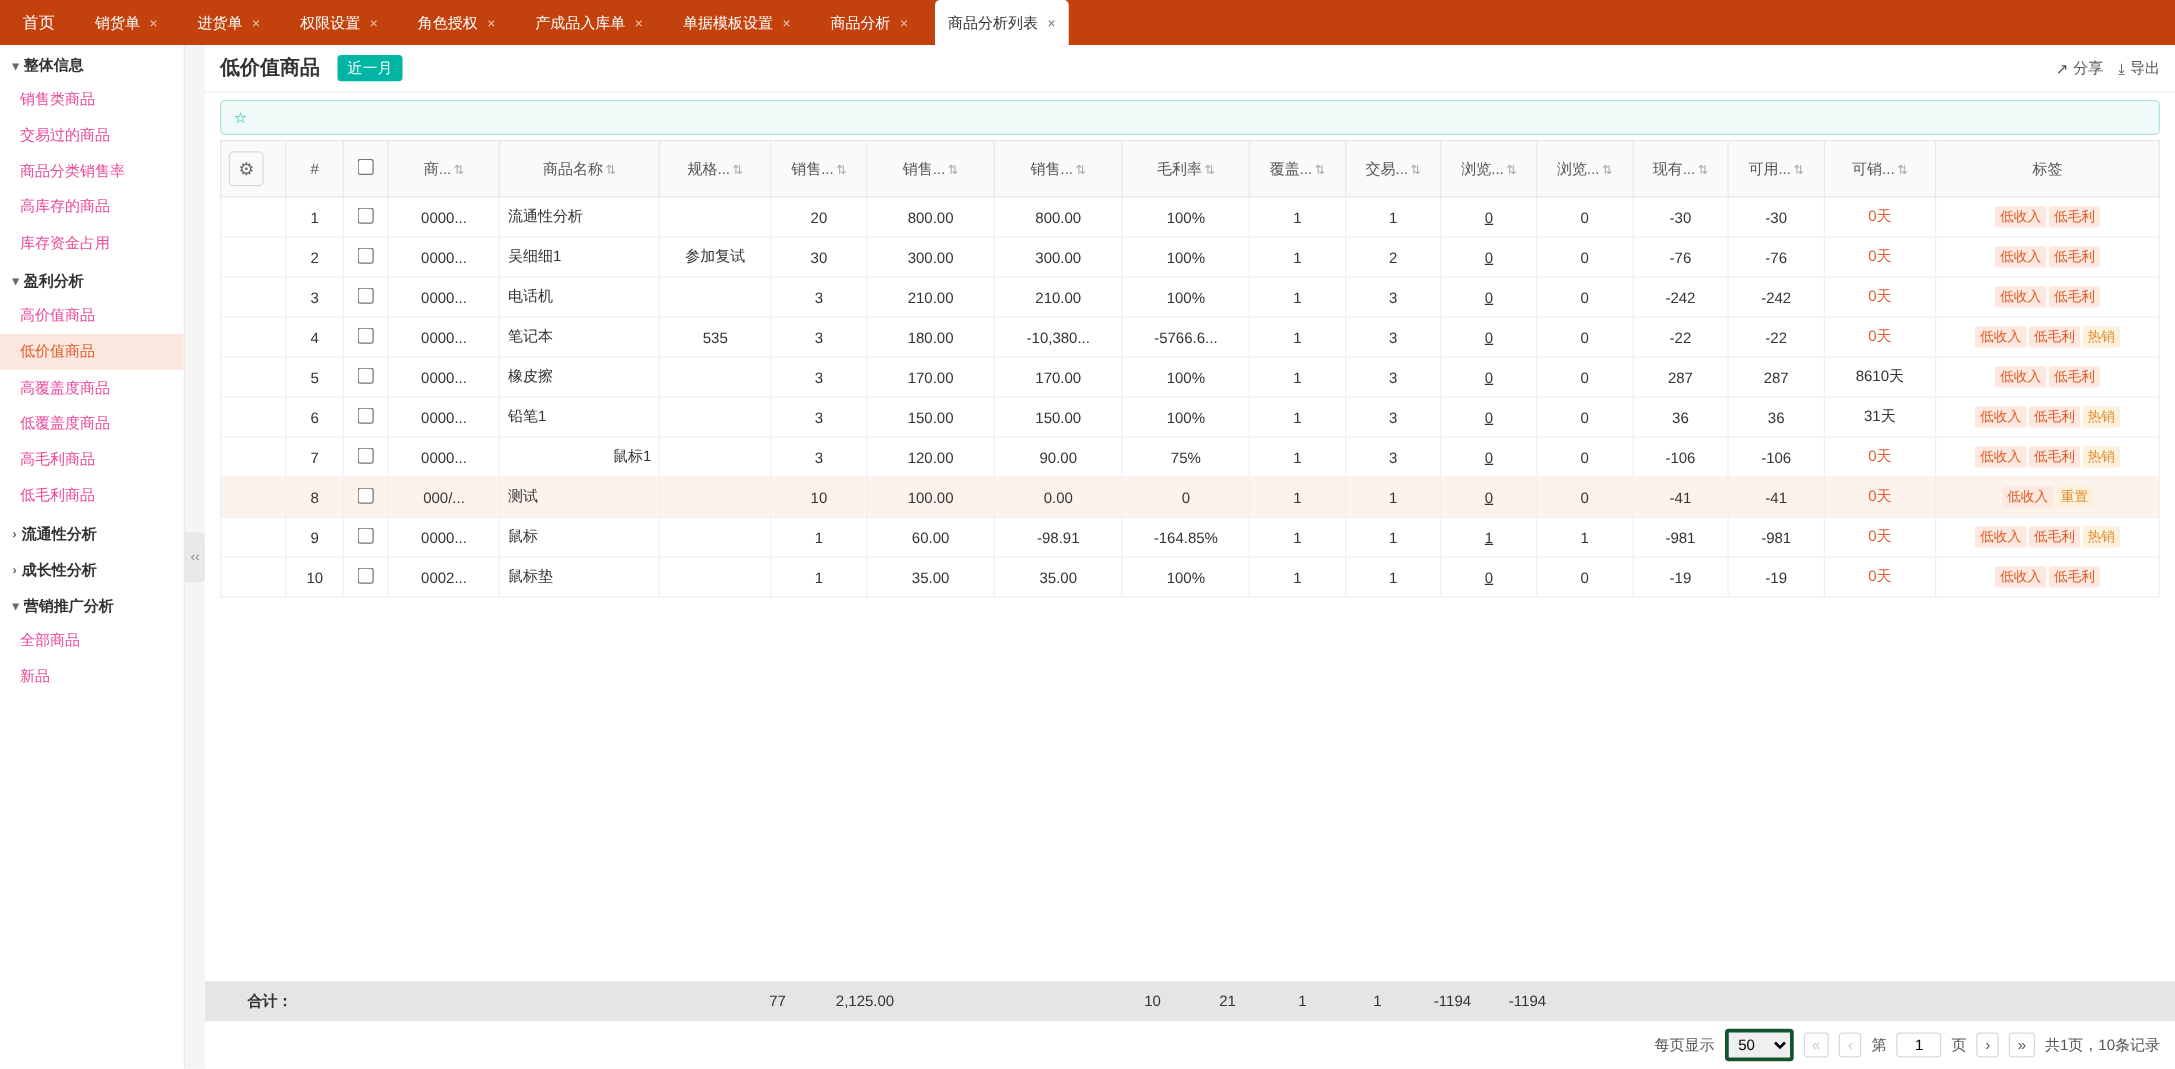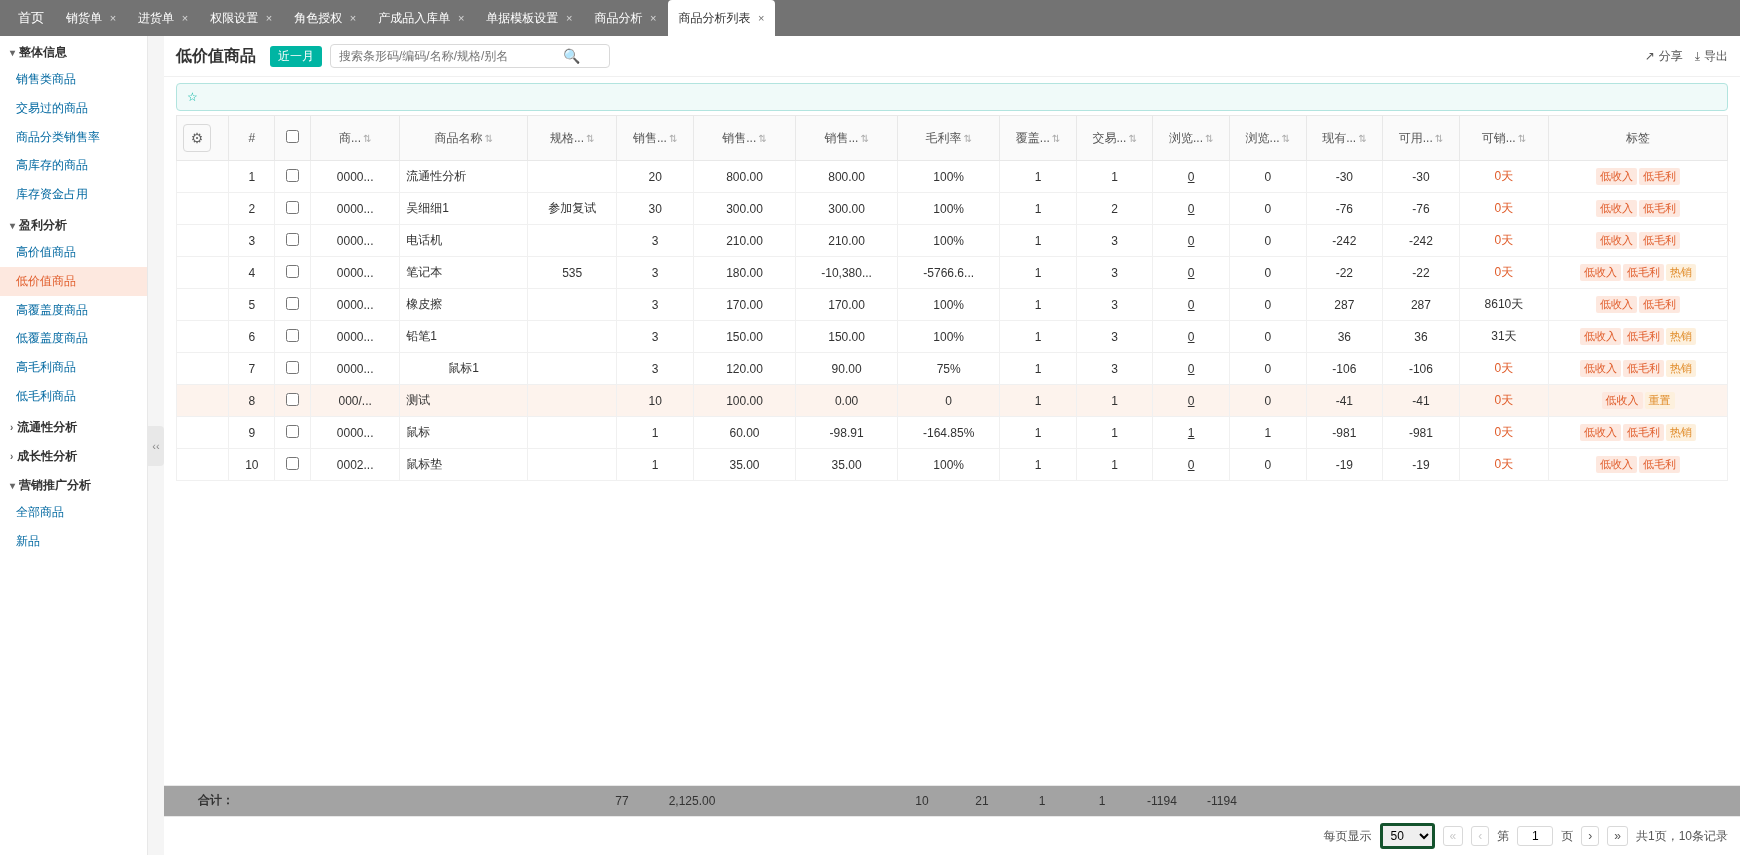--- a/index.html
+++ b/index.html
@@ -2,24 +2,24 @@
 <html><head>
   <meta charset="utf-8">
   <style>
     * { box-sizing: border-box; margin: 0; padding: 0; font-family: 'Microsoft YaHei', Arial, sans-serif; font-size: 12px; }
     body { background: #f5f5f5; overflow: hidden; width: 1740px; height: 855px; }
 
     
     .top-nav {
       display: flex;
       align-items: center;
-      background: #737373;
+      background: #c2410c;
       height: 36px;
       padding: 0 8px;
-      gap: 2px;
+      gap: 12px;
     }
     .nav-item {
       color: #fff;
       padding: 0 10px;
       height: 36px;
       line-height: 36px;
       cursor: pointer;
       white-space: nowrap;
       font-size: 13px;
     }
@@ -49,21 +49,21 @@
       align-items: center;
       padding: 8px 10px 4px;
       color: #333;
       font-weight: bold;
       font-size: 12px;
       cursor: pointer;
     }
     .sidebar-group-title .arrow { margin-right: 4px; font-size: 10px; color: #666; }
     .sidebar-item {
       padding: 6px 10px 6px 16px;
-      color: #0369a1;
+      color: #ec4899;
       cursor: pointer;
       line-height: 1.4;
     }
     .sidebar-item.active { background: #fde8df; color: #e05c2a; }
 
     
     .content-area {
       flex: 1;
       display: flex;
       flex-direction: column;
@@ -177,23 +177,24 @@
     tbody tr.highlighted { background: #fdf3ed; }
     .tag-red { color: #e05c2a; background: #fde8df; border-radius: 2px; padding: 1px 4px; margin: 1px; font-size: 11px; display: inline-block; }
     .tag-orange { color: #e08c2a; background: #fdf0dd; border-radius: 2px; padding: 1px 4px; margin: 1px; font-size: 11px; display: inline-block; }
     .underline { text-decoration: underline; }
     .day-0 { color: #e05c2a; }
     .day-normal { color: #333; }
 
     
     .table-footer {
       border-top: 1px solid #e8e8e8;
-      background: #a3a3a3;
+      background: #e5e5e5;
       padding: 6px 12px;
       display: flex;
+      align-items: center;
       gap: 0;
     }
     .footer-label {
       width: 80px;
       font-weight: bold;
       color: #333;
       text-align: center;
     }
     .footer-cells {
       display: flex;
@@ -361,24 +362,20 @@
       <div class="sidebar-item">新品</div>
     </div>
 
     <div class="collapse-btn">‹‹</div>
 
     <div class="content-area">
 
       <div class="content-header">
         <span class="content-title">低价值商品</span>
         <button class="tag-btn">近一月</button>
-        <div class="search-box">
-          <input type="text" placeholder="搜索条形码/编码/名称/规格/别名" style="">
-          <span class="search-icon">🔍</span>
-        </div>
         <div class="header-right">
           <div class="action-btn">
             <span>↗</span>
             <span>分享</span>
           </div>
           <div class="action-btn">
             <span>⤓</span>
             <span>导出</span>
           </div>
         </div>
@@ -535,21 +532,21 @@
     <td>36</td>
     <td>36</td>
     <td class="day-normal">31天</td>
     <td><span class="tag-red">低收入</span><span class="tag-red">低毛利</span><span class="tag-orange">热销</span></td>
   </tr>
               <tr>
     <td></td>
     <td>7</td>
     <td class="checkbox-cell"><input type="checkbox" style=""></td>
     <td>0000...</td>
-    <td style="text-align:center;">鼠标1</td>
+    <td style="text-align:right;">鼠标1</td>
     <td></td>
     <td>3</td>
     <td>120.00</td>
     <td>90.00</td>
     <td>75%</td>
     <td>1</td>
     <td>3</td>
     <td><span class="underline">0</span></td>
     <td>0</td>
     <td>-106</td>

